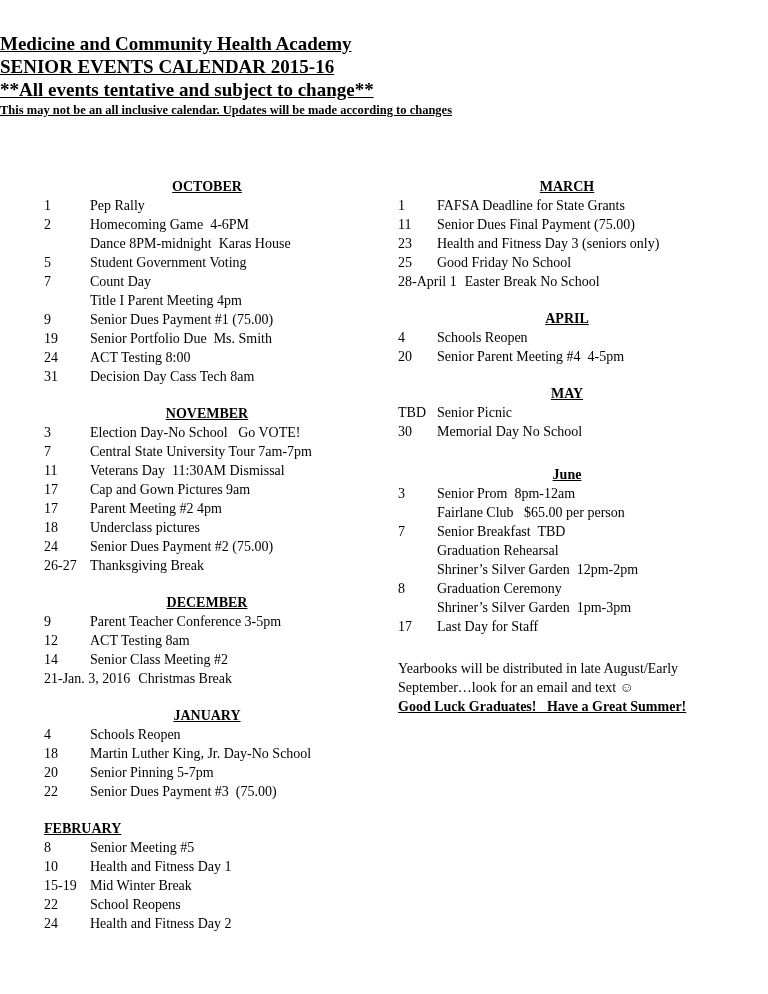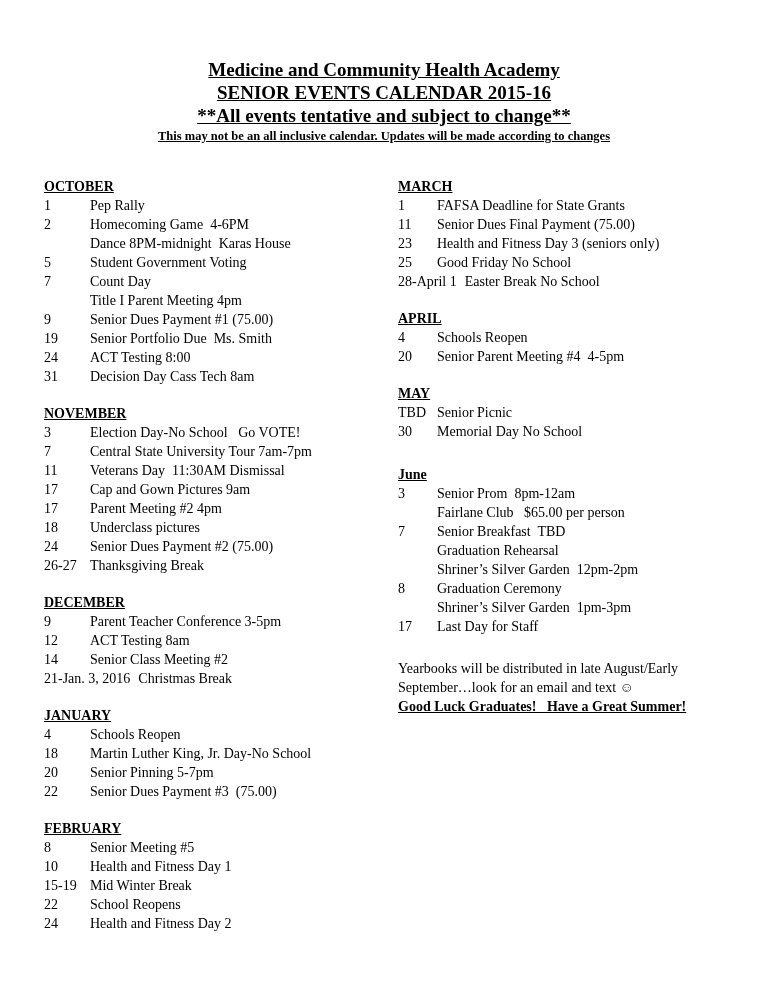--- a/index.html
+++ b/index.html
@@ -9,24 +9,23 @@
     width: 768px;
     height: 994px;
     background: #ffffff;
     color: #000000;
     font-family: "Liberation Serif", "DejaVu Serif", serif;
     overflow: hidden;
   }
   
   .doc-header {
     position: absolute;
-    top: 58px;
+    top: 32px;
     left: 0;
     right: 0;
-    text-align: center;
   }
   .doc-header .t-main {
     font-size: 19px;
     line-height: 23px;
     font-weight: bold;
   }
   .doc-header .t-main .u,
   .doc-header .t-sub .u { text-decoration: underline; }
   .doc-header .t-sub {
     font-size: 12.5px;
@@ -42,20 +41,21 @@
     width: 692px;
     display: flex;
     font-size: 14px;
     line-height: 19px;
   }
   .col-left  { flex: 0 0 354px; width: 354px; }
   .col-right { flex: 1; }
   
   .month { margin-bottom: 18px; }
   .month-heading {
+    text-align: center;
     font-weight: bold;
   }
   .col-left .month-heading { padding-right: 28px; }
   .month-heading .hd { text-decoration: underline; }
   [data-name="month-february"] .month-heading {
     text-align: left;
     padding-right: 0;
   }
   [data-name="month-june"] { margin-top: 24px; }
   .row { display: flex; }

